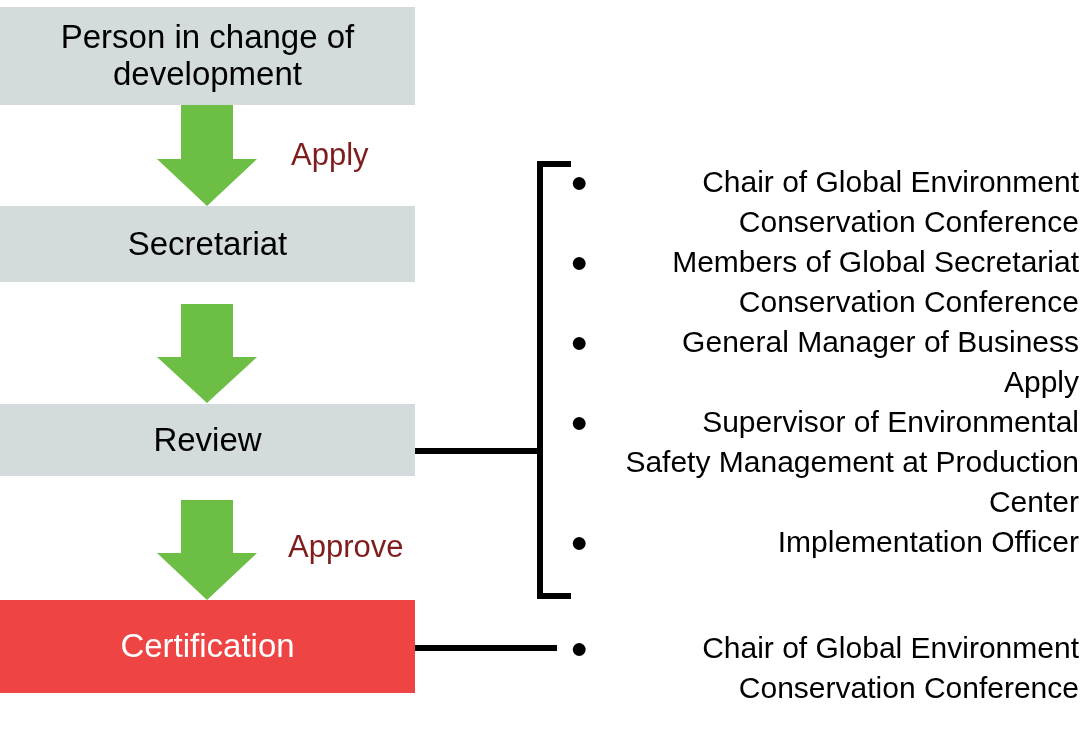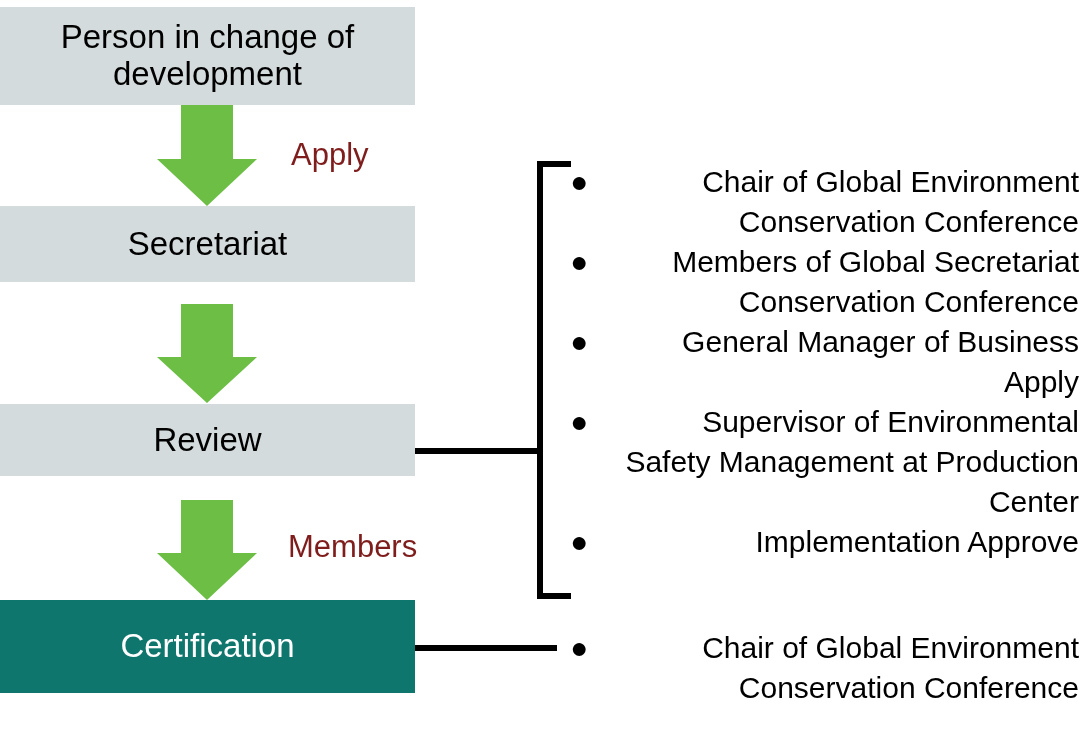--- a/index.html
+++ b/index.html
@@ -32,21 +32,21 @@
     box-sizing: border-box;
     line-height: 1.12;
   }
   .proc-box .proc-label {
     display: block;
     width: 100%;
     padding: 0 4px;
     box-sizing: border-box;
   }
   .box-gray  { background: #d4dbdd; color: #000000; }
-  .box-green { background: #0f766e; color: #ffffff; }
+  .box-green { background: #ef4444; color: #ffffff; }
 
   #box-person { top: 7px;   height: 98px; font-size: 33px; }
   #box-secretariat { top: 206px; height: 76px; font-size: 33px; }
   #box-review { top: 380px; height: 72px; font-size: 33px; margin-top: 24px; }
   #box-certification { top: 600px; height: 93px; font-size: 33px; }
 
   
   .arrow {
     position: absolute;
     left: 152px;
@@ -161,21 +161,21 @@
     </svg>
   </div>
 
   <div id="arrow-approve" class="arrow">
     <svg viewBox="0 0 110 100" preserveAspectRatio="none" aria-hidden="true">
       <polygon points="29,0 81,0 81,53 105,53 55,100 5,53 29,53" fill="#6cbe45"></polygon>
     </svg>
   </div>
 
   <div id="label-apply" class="arrow-label">Apply</div>
-  <div id="label-approve" class="arrow-label">Members</div>
+  <div id="label-approve" class="arrow-label">Approve</div>
 
   <div id="connector-review" class="connector"></div>
   <div id="connector-certification" class="connector"></div>
 
   <div id="bracket">
     <svg viewBox="0 0 46 450" aria-hidden="true">
       <path d="M 40 9 L 9 9 L 9 441 L 40 441" fill="none" stroke="#000000" stroke-width="6" stroke-linecap="butt" stroke-linejoin="miter"></path>
     </svg>
   </div>
 
@@ -191,21 +191,21 @@
     <div class="bullet-item">
       <span class="bullet-dot">●</span>
       <span class="bullet-text">General Manager of Business Apply</span>
     </div>
     <div class="bullet-item">
       <span class="bullet-dot">●</span>
       <span class="bullet-text">Supervisor of Environmental Safety Management at Production Center</span>
     </div>
     <div class="bullet-item">
       <span class="bullet-dot">●</span>
-      <span class="bullet-text">Implementation Approve</span>
+      <span class="bullet-text">Implementation Officer</span>
     </div>
   </div>
 
   <div id="bullet-group-certification" class="bullet-group">
     <div class="bullet-item">
       <span class="bullet-dot">●</span>
       <span class="bullet-text">Chair of Global Environment Conservation Conference</span>
     </div>
   </div>
 

